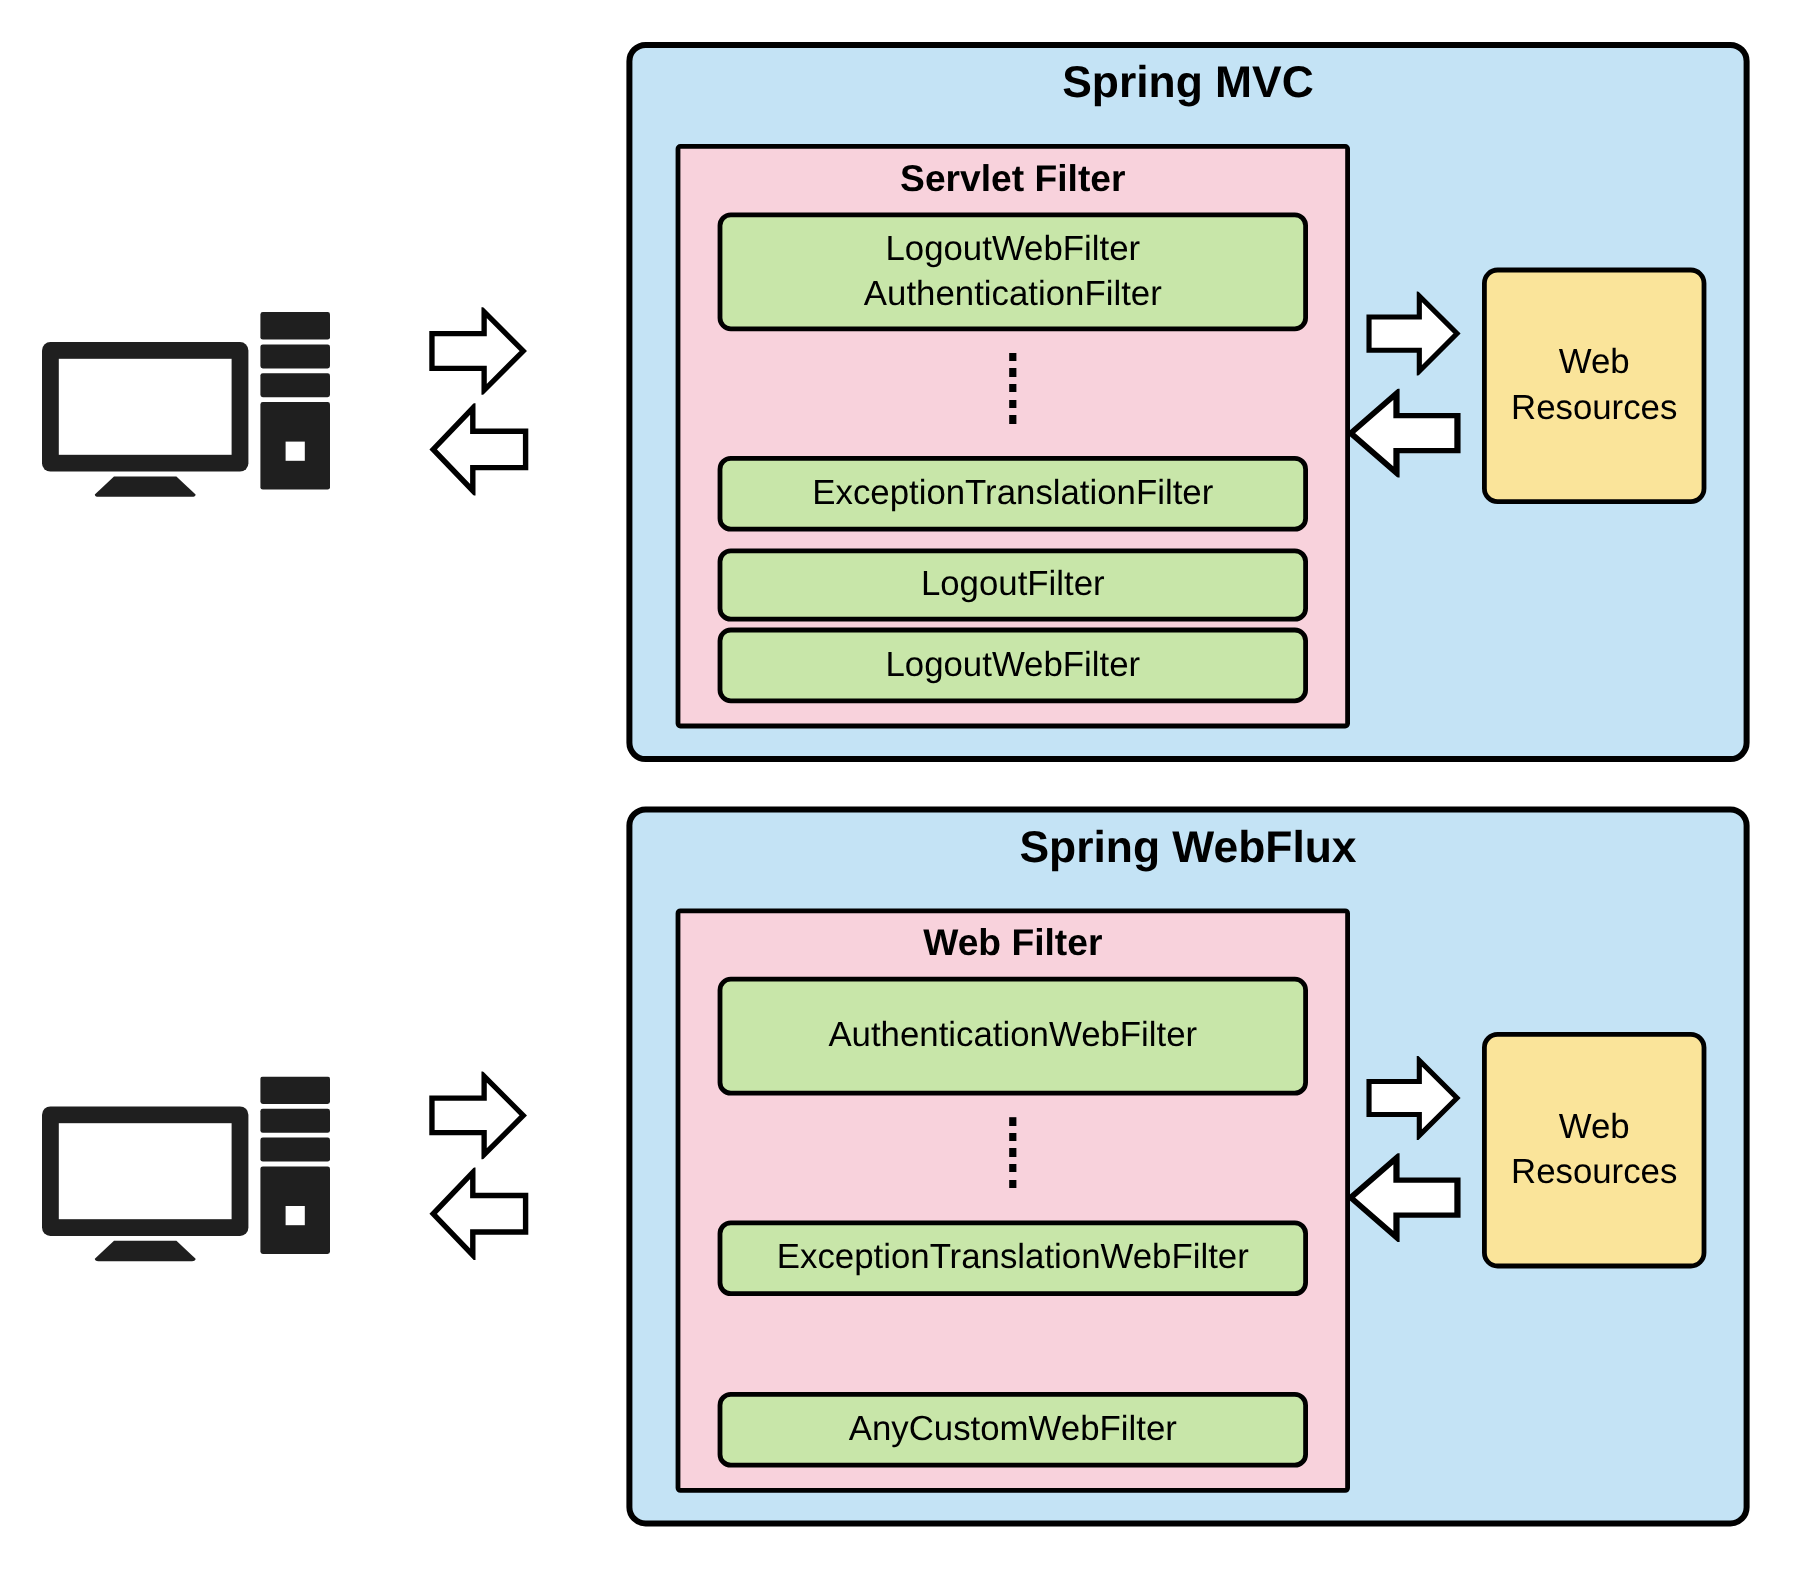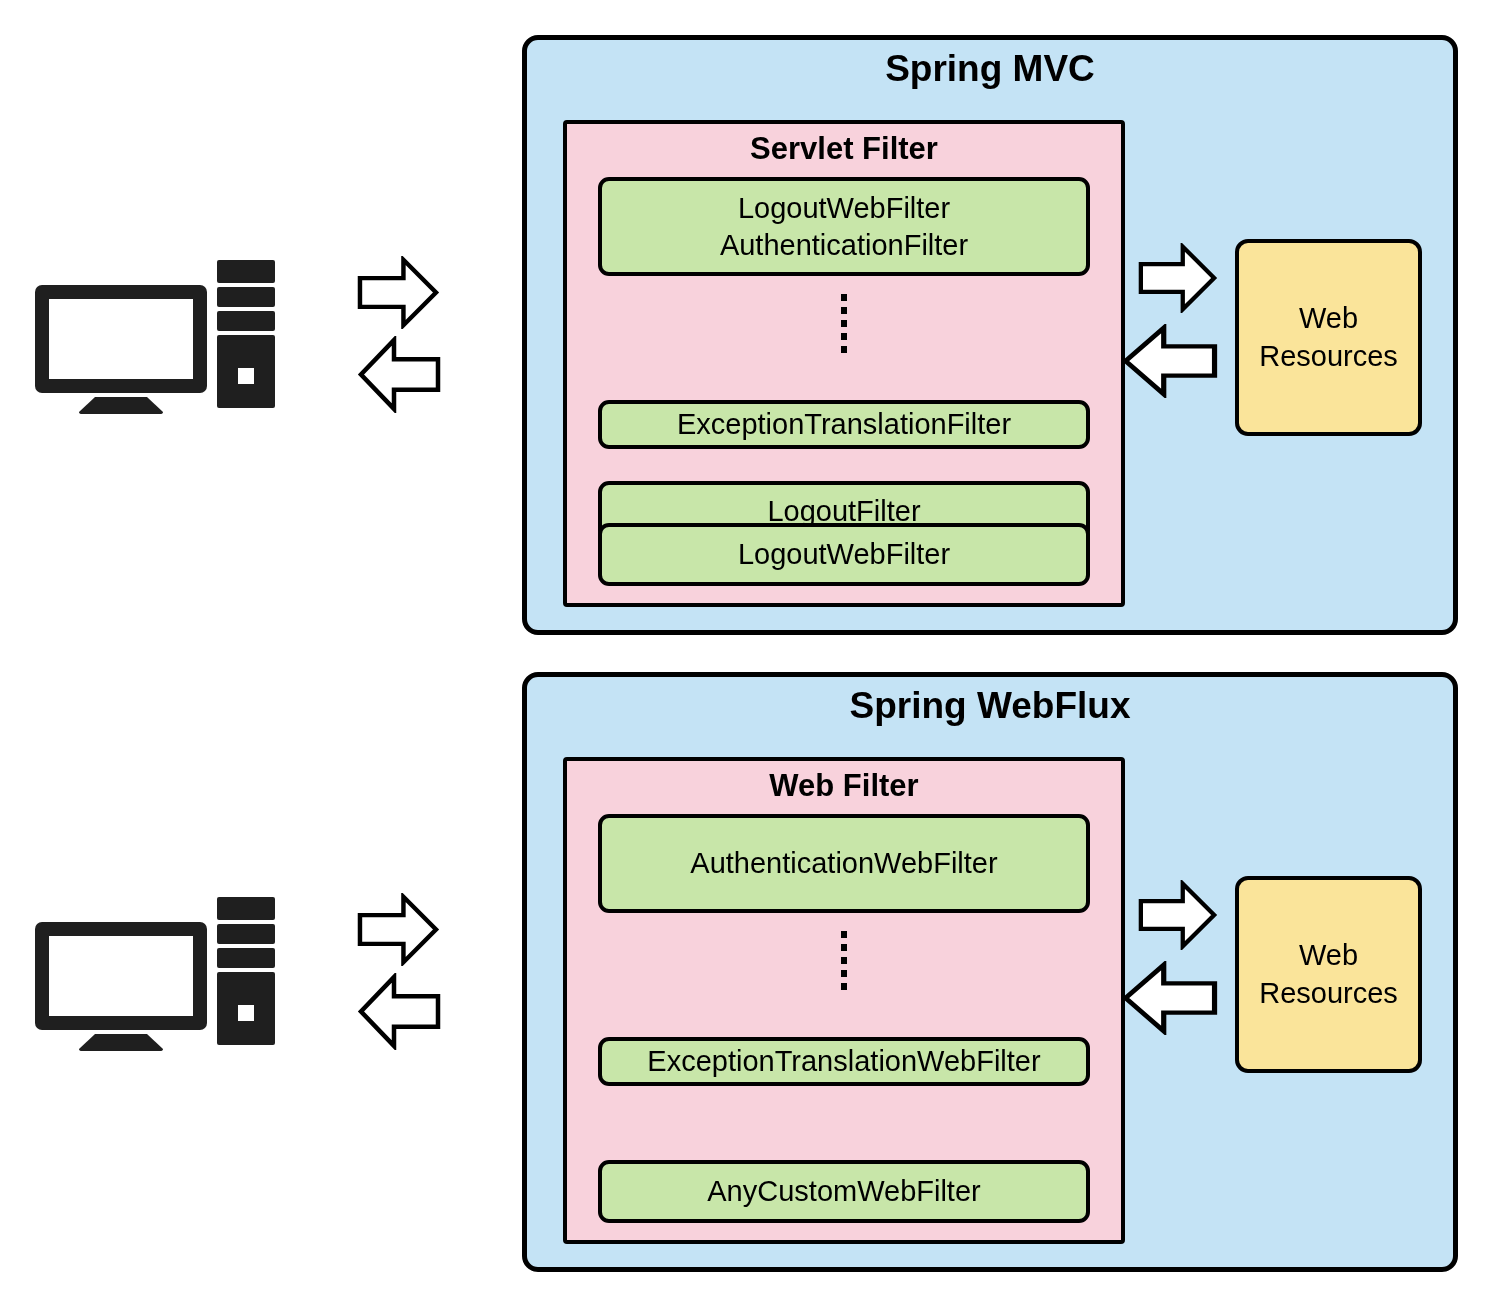--- a/index.html
+++ b/index.html
@@ -42,33 +42,33 @@
     font-size:31px;font-weight:bold;line-height:1.1;
   }
   .filter-box{
     position:absolute;left:31px;width:492px;
     background:var(--filter-bg);border:4px solid var(--outline);border-radius:11px;
     box-sizing:border-box;
     display:flex;align-items:center;justify-content:center;text-align:center;
     font-size:29px;line-height:1.25;white-space:pre-line;
   }
   .fb-1{top:53px;height:99px;}
-  .fb-2{top:276px;height:49px;}
-  .fb-3{top:333px;height:61px;margin-top:24px;}
+  .fb-2{top:256px;height:63px;}
+  .fb-3{top:333px;height:61px;}
   .fb-4{top:399px;height:63px;}
   .ellipsis{
     position:absolute;left:calc(50% - 3px);top:170px;width:6px;height:63px;
     background:repeating-linear-gradient(to bottom,var(--outline) 0 7px,transparent 7px 13px);
   }
   .resources-box{
     position:absolute;left:1235px;top:223px;width:187px;height:197px;
     background:var(--resources-bg);border:4px solid var(--outline);border-radius:13px;
     box-sizing:border-box;
     display:flex;align-items:center;justify-content:center;text-align:center;
-    font-size:29px;line-height:1.3;margin-top:16px;
+    font-size:29px;line-height:1.3;
   }
   .computer{left:35px;top:260px;width:240px;height:155px;}
   .arrow{display:block;}
   .client-arrow-right{left:357px;top:256px;width:83px;height:73px;}
   .client-arrow-left{left:357px;top:336px;width:84px;height:77px;}
   .res-arrow-right{left:1138px;top:243px;width:80px;height:70px;}
   .res-arrow-left{left:1121px;top:324px;width:97px;height:74px;}
 </style>
 </head>
 <body>

